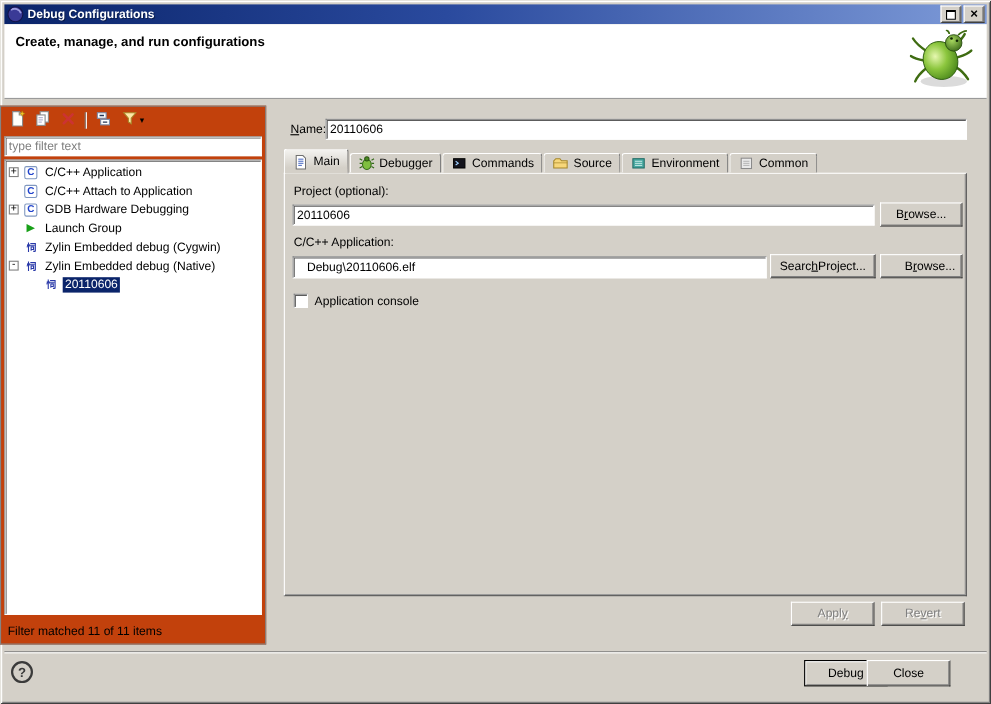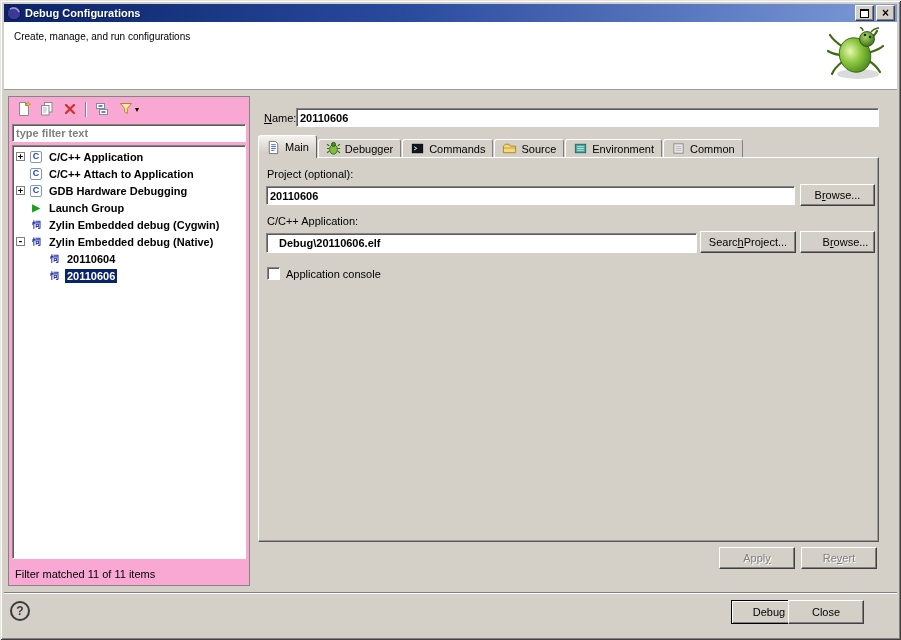--- a/index.html
+++ b/index.html
@@ -18,37 +18,37 @@
   .title-text{color:#fff;font-weight:bold;margin-left:3px;flex:1;white-space:nowrap;
     text-shadow:1px 1px 0 rgba(0,0,0,.35);}
   .tb-btn{width:17px;height:14px;flex:none;margin-left:2px;background:#d4d0c8;
     border:1px solid;border-color:#fff #404040 #404040 #fff;
     box-shadow:inset -1px -1px 0 #808080;display:flex;align-items:center;justify-content:center;}
   .win-glyph{width:7px;height:6px;border:1px solid #000;border-top:2px solid #000;background:#fff;}
   .close-glyph::before{content:"\00D7";font-weight:bold;font-size:12px;line-height:10px;color:#000;}
   
   .header{position:absolute;left:4px;top:22px;right:4px;height:67px;background:#fff;
     border-bottom:1px solid #9a9a9a;}
-  .header-title{position:absolute;left:10px;top:9px;font-weight:normal;font-size:10px;}
+  .header-title{position:absolute;left:10px;top:9px;font-weight:bold;font-size:12px;}
   .bug{position:absolute;right:12px;top:5px;width:58px;height:54px;}
   
   .sunken{background:#fff;border:1px solid;border-color:#848484 #fff #fff #848484;
-    box-shadow:inset 1px 1px 0 #5c5c5c;font-weight:bold;}
+    box-shadow:inset 1px 1px 0 #5c5c5c;}
   button{font:inherit;color:#000;cursor:default;}
   .btn3d{position:absolute;background:#d4d0c8;border:1px solid;
     border-color:#fff #404040 #404040 #fff;box-shadow:inset -1px -1px 0 #808080;
     display:flex;align-items:center;justify-content:center;padding:0;}
   .btn3d.default{border:1px solid #000;
     box-shadow:inset 1px 1px 0 #fff, inset -1px -1px 0 #808080;}
   .btn3d.disabled{color:#808080;text-shadow:1px 1px 0 #fff;}
   input{font:inherit;outline:none;}
   input::placeholder{color:#808080;opacity:1;}
   
-  .left-panel{position:absolute;left:8px;top:96px;width:240px;height:488px;
-    border:1px solid #848484;background:#f9a8d4;}
+  .left-panel{position:absolute;left:0;top:96px;width:240px;height:488px;
+    border:1px solid #848484;background:#c2410c;}
   .toolbar{position:absolute;left:2px;top:1px;right:2px;height:23px;
     display:flex;align-items:center;gap:3px;padding-left:3px;}
   .tool-btn{width:20px;height:18px;background:transparent;border:1px solid transparent;
     display:flex;align-items:center;justify-content:center;padding:0;}
   .tool-sep{width:0;height:15px;border-left:1px solid #808080;border-right:1px solid #fff;margin:0 2px;}
   .dd-arrow{font-size:8px;line-height:8px;margin-left:1px;}
   .dd-arrow::before{content:"\25BE";}
   .filter{position:absolute;left:3px;right:3px;top:27px;height:18px;box-sizing:border-box;padding:1px 3px;}
   .tree{position:absolute;left:3px;right:3px;top:48px;bottom:26px;overflow:hidden;padding-top:2px;box-sizing:border-box;}
   .tree-row{display:flex;align-items:center;height:17px;padding-left:3px;white-space:nowrap;}
@@ -218,25 +218,20 @@
       <div class="tree-row">
         <span class="expander"></span>
         <span class="ticon zylin"></span>
         <span class="tlabel">Zylin Embedded debug (Cygwin)</span>
       </div>
       <div class="tree-row">
         <span class="expander">-</span>
         <span class="ticon zylin"></span>
         <span class="tlabel">Zylin Embedded debug (Native)</span>
       </div>
-      <div class="tree-row indent1">
-        <span class="expander"></span>
-        <span class="ticon zylin"></span>
-        <span class="tlabel">20110604</span>
-      </div>
       <div class="tree-row indent1 selected">
         <span class="expander"></span>
         <span class="ticon zylin"></span>
         <span class="tlabel">20110606</span>
       </div>
     </div>
     <div class="status">Filter matched 11 of 11 items</div>
   </div>
 
   <label class="name-label"><u>N</u>ame:</label>

